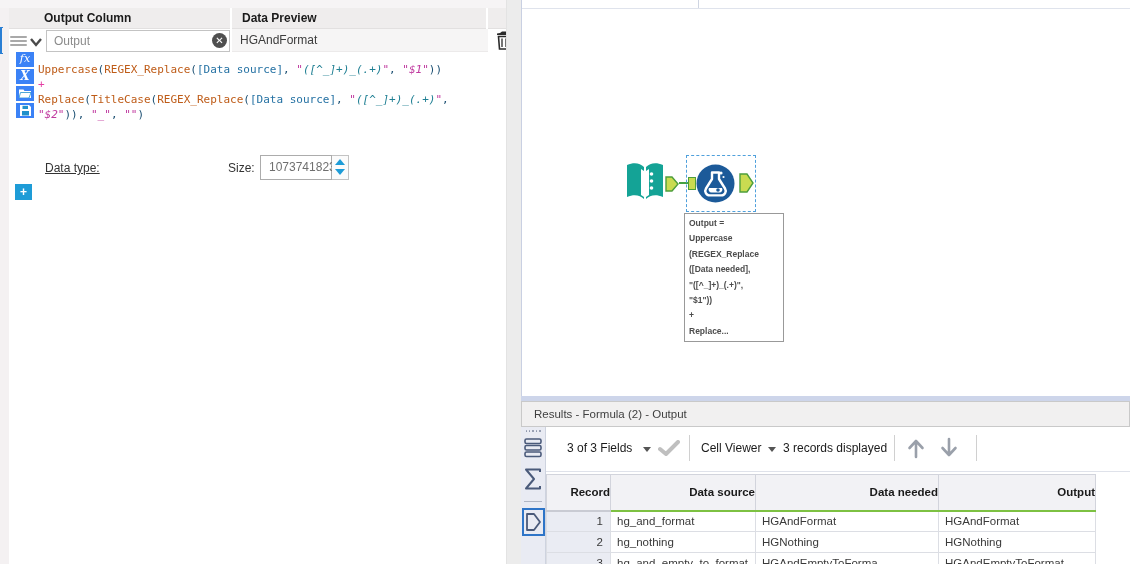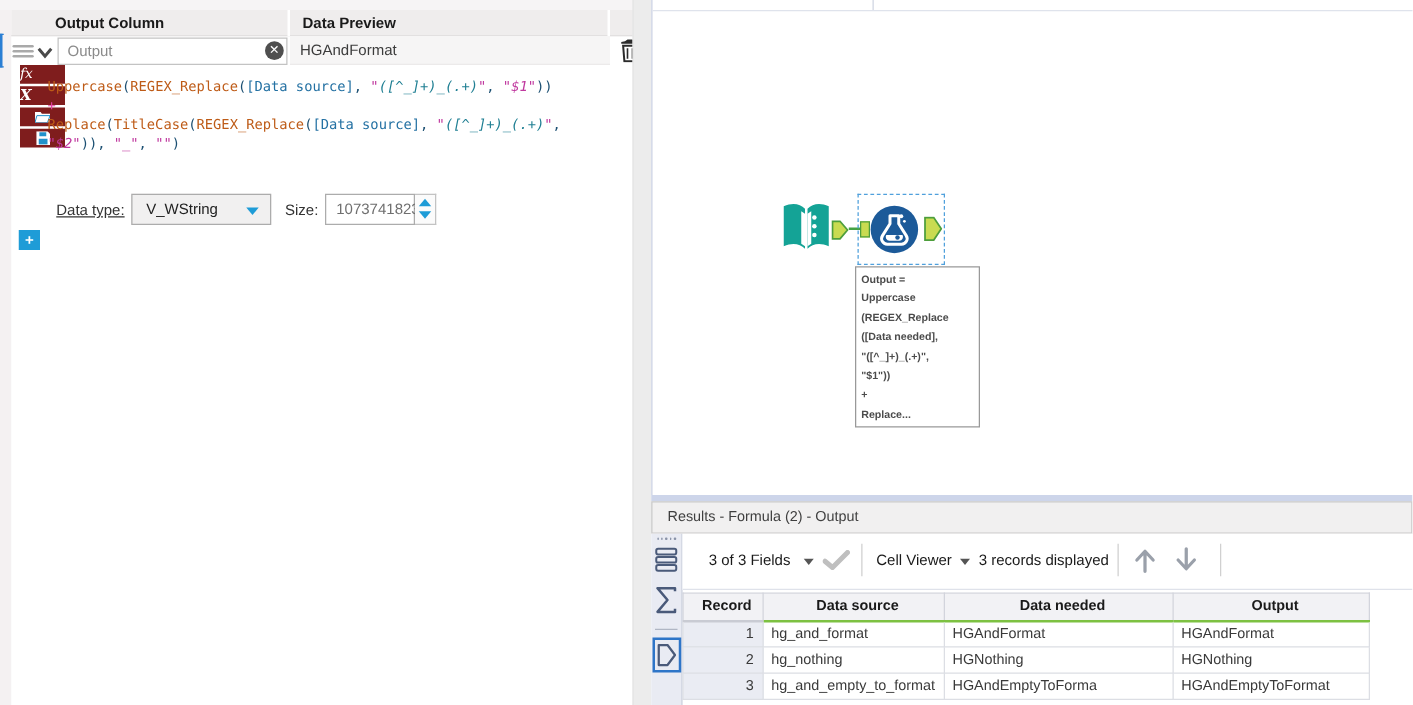--- a/index.html
+++ b/index.html
@@ -33,22 +33,22 @@
     padding-left:7px; }
   #clear-btn { left:212px; top:33px; width:15px; height:15px; border-radius:50%;
     background:#4f4f4f; color:#fff; font-size:10px; line-height:15px; text-align:center;
     cursor:pointer; }
   #preview-cell { left:232px; top:29px; width:256px; height:23px; background:#f6f5f5;
     font-size:12px; color:#3c3c3c; line-height:23px; padding-left:8px;
     border-bottom:1px solid #eceaea; }
   #trash-btn { left:495px; top:31px; width:18px; height:19px; cursor:pointer; }
 
   
-  .strip-btn { position:absolute; left:16px; width:36px; height:15px; background:#7f1d1d;
-    color:#fff; text-align:left; cursor:pointer; }
+  .strip-btn { position:absolute; left:16px; width:18px; height:15px; background:#3b82f6;
+    color:#fff; text-align:center; cursor:pointer; }
   #btn-fx  { top:52px; font-family:"DejaVu Serif", serif; font-style:italic; font-size:11px; line-height:14px; }
   #btn-var { top:69px; font-family:"DejaVu Serif", serif; font-style:italic; font-size:12px; line-height:14px; font-weight:bold; }
   #btn-folder { top:86px; } #btn-save { top:103px; }
   .strip-btn svg { display:block; margin:2px auto 0; }
 
   
   #expression-code { left:38px; top:62px; width:470px; height:100px;
     font-family:"DejaVu Sans Mono", monospace; font-size:11px; line-height:15px;
     white-space:pre; cursor:text; }
   .tk-fn { color:#be5b17; } .tk-p { color:#1b4f72; } .tk-fld { color:#2471a3; }
@@ -122,21 +122,21 @@
     border-bottom:1px solid #dfe2ea; }
   .tb-item { position:absolute; top:14px; font-size:12px; color:#1a1a1a; }
   .tb-caret { position:absolute; top:20px; width:0; height:0;
     border-left:4px solid transparent; border-right:4px solid transparent;
     border-top:5px solid #555; cursor:pointer; }
   .tb-sep { position:absolute; top:8px; width:1px; height:26px; background:#d0d0d0; }
   .tb-icon { position:absolute; cursor:pointer; }
 
   #results-table { left:25px; top:47px; border-collapse:collapse; font-size:11.5px;
     table-layout:fixed; }
-  #results-table th { height:22px; background:#f2f2f5; font-weight:bold; text-align:center;
+  #results-table th { height:36px; background:#f2f2f5; font-weight:bold; text-align:right;
     color:#1a1a1a; padding:0 0 0 6px; border:1px solid #d2d4dc;
     border-bottom:2px solid #c9cbd3; cursor:pointer; }
   #results-table th.data-col { border-bottom:2px solid #7dc142; }
   #results-table td { height:21px; background:#fff; color:#3a3a3a; padding:0 0 0 6px;
     border:1px solid #dcdee4; cursor:default; }
   #results-table td.record { background:#eaecf3; text-align:right; padding:0 7px 0 0; }
   #results-table th:nth-child(1){ width:64px; } #results-table th:nth-child(2){ width:145px; }
   #results-table th:nth-child(3){ width:183px; } #results-table th:nth-child(4){ width:157px; }
 </style>
 </head>
@@ -187,24 +187,20 @@
     <svg width="11" height="11" viewBox="0 0 11 11">
       <path d="M0 0 L9 0 L11 2 L11 11 L0 11 Z" fill="#fff"></path>
       <rect x="2.5" y="0.8" width="5.5" height="3.2" fill="#2191cb"></rect>
       <rect x="2" y="6" width="7" height="4.5" fill="#2191cb"></rect>
     </svg>
   </div>
 
   <div id="expression-code" class="abs"><div><span class="tk-fn">Uppercase</span><span class="tk-p">(</span><span class="tk-fn">REGEX_Replace</span><span class="tk-p">(</span><span class="tk-fld">[Data source]</span><span class="tk-p">, </span><span class="tk-str">"</span><span class="tk-re">([^_]+)_(.+)</span><span class="tk-str">"</span><span class="tk-p">, </span><span class="tk-str">"$1"</span><span class="tk-p">))</span></div><div><span class="tk-op">+</span></div><div><span class="tk-fn">Replace</span><span class="tk-p">(</span><span class="tk-fn">TitleCase</span><span class="tk-p">(</span><span class="tk-fn">REGEX_Replace</span><span class="tk-p">(</span><span class="tk-fld">[Data source]</span><span class="tk-p">, </span><span class="tk-str">"</span><span class="tk-re">([^_]+)_(.+)</span><span class="tk-str">"</span><span class="tk-p">,</span></div><div><span class="tk-str">"$2"</span><span class="tk-p">)), </span><span class="tk-str">"_"</span><span class="tk-p">, </span><span class="tk-str">""</span><span class="tk-p">)</span></div></div>
 
   <div id="lbl-datatype" class="cfg-label">Data type:</div>
-  <div id="datatype-select" class="abs">
-    <span>V_WString</span>
-    <span id="datatype-caret"></span>
-  </div>
   <div id="lbl-size" class="cfg-label">Size:</div>
   <div id="size-input" class="abs">1073741823</div>
   <div id="size-spinner" class="abs">
     <div class="spin up"></div>
     <div class="spin down"></div>
   </div>
 
   <div id="add-row-btn" class="abs">+</div>
 
   <div id="cfg-scroll-strip" class="abs"></div>

